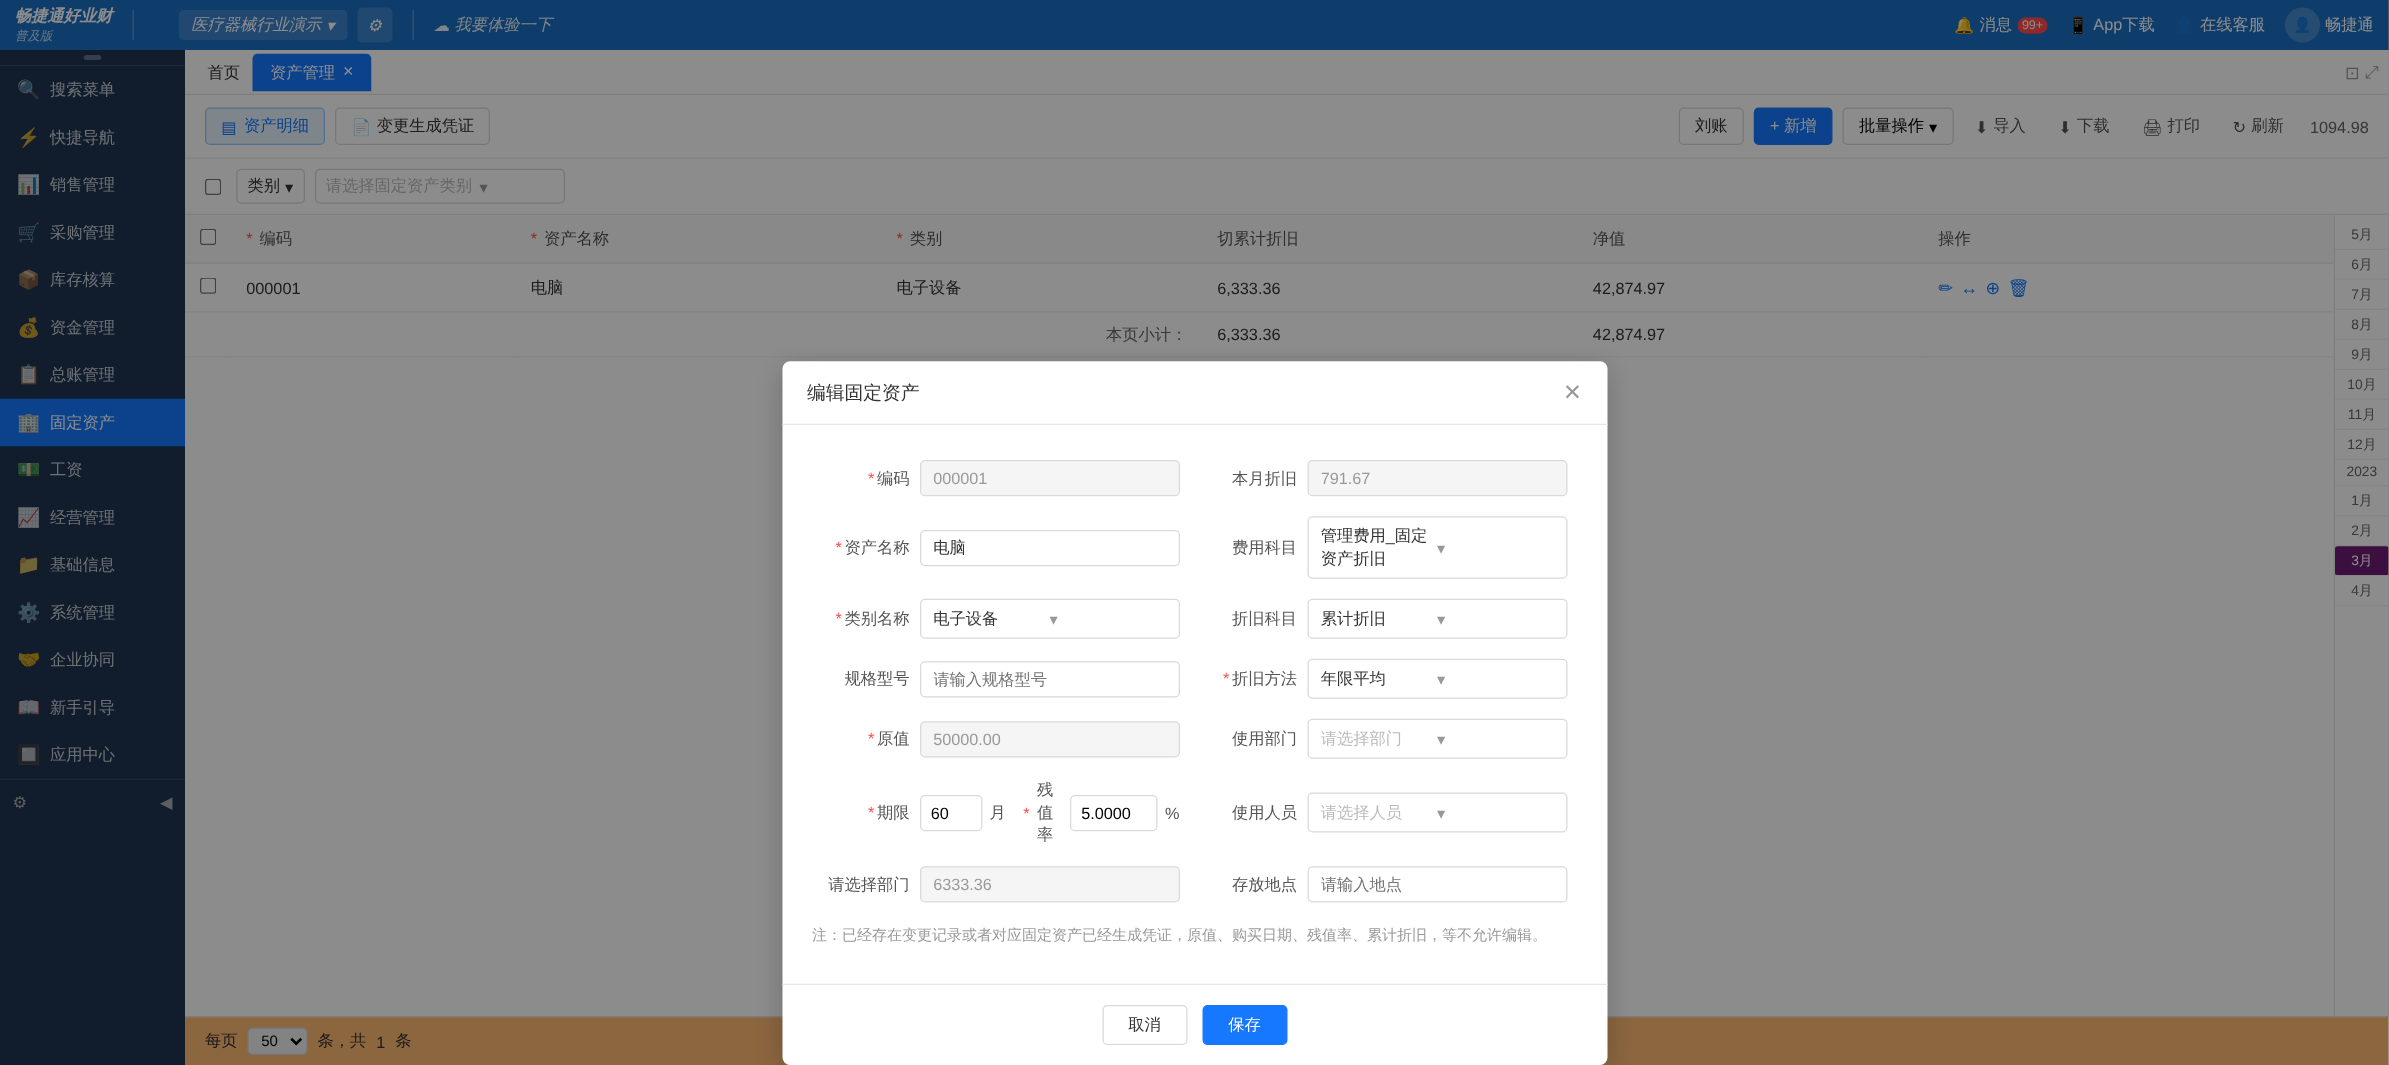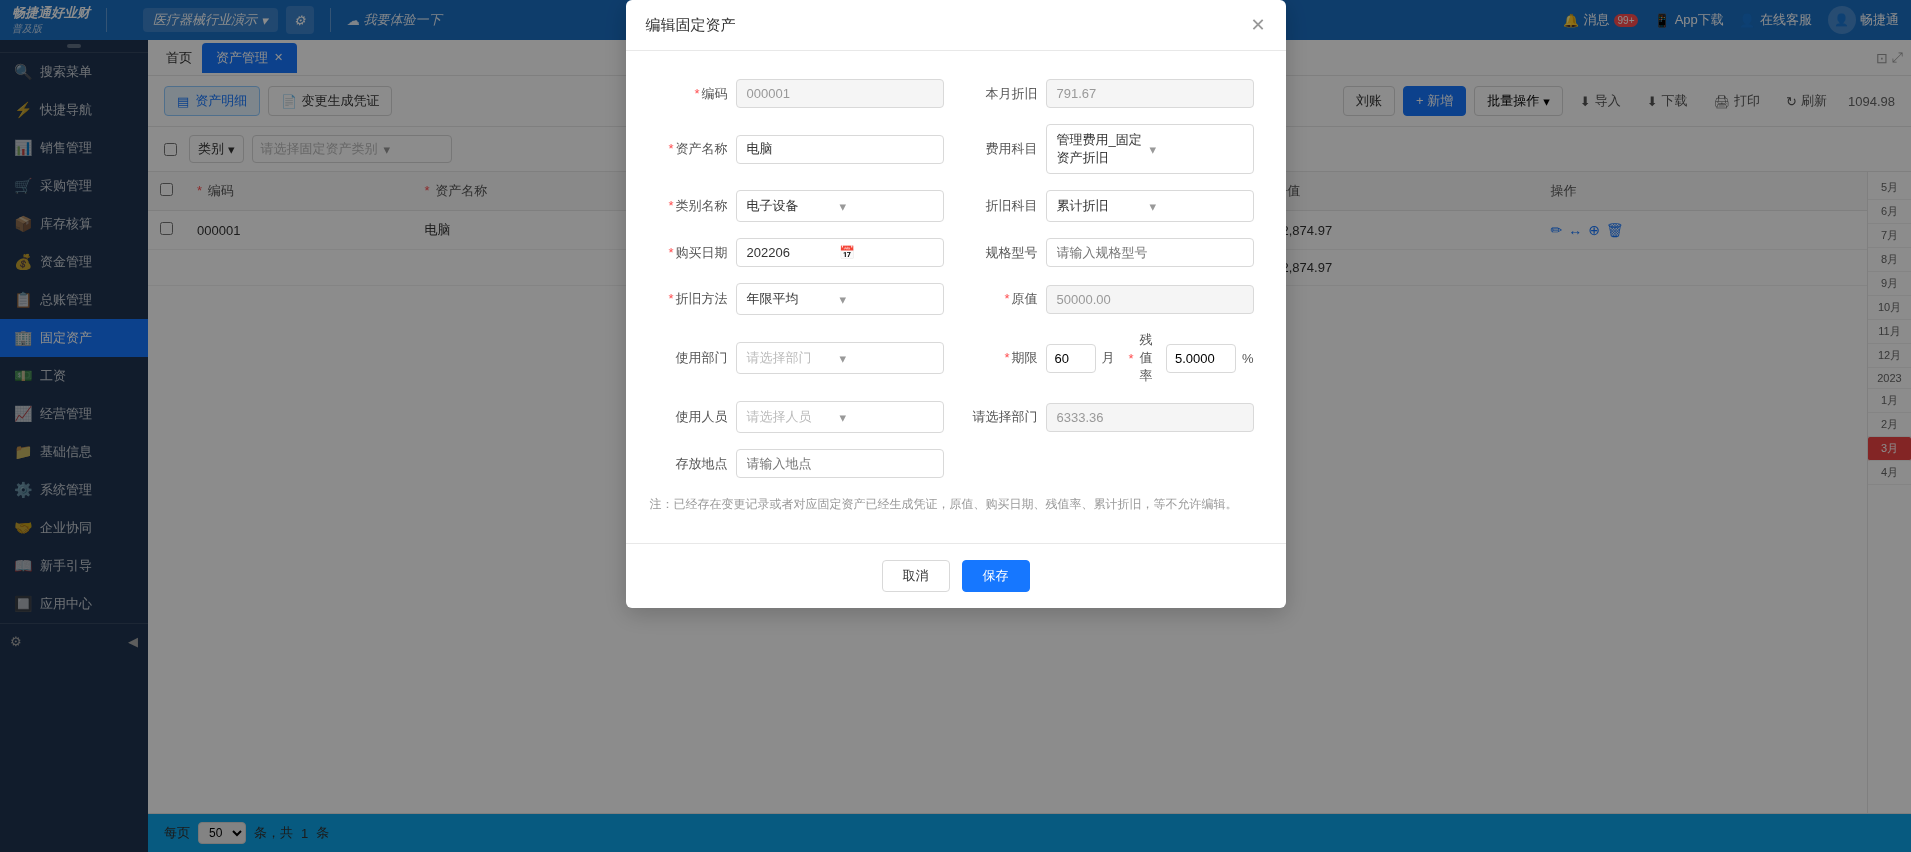--- a/index.html
+++ b/index.html
@@ -51,30 +51,30 @@
     
     .table-container { flex: 1; overflow: auto; background: white; margin: 0; }
     table { width: 100%; border-collapse: collapse; font-size: 13px; }
     thead th { background: #fafafa; border-bottom: 1px solid #e8e8e8; padding: 10px 12px; text-align: left; font-weight: 500; color: #555; white-space: nowrap; }
     tbody td { padding: 10px 12px; border-bottom: 1px solid #f0f0f0; color: #333; }
     .required-star { color: #ff4d4f; margin-right: 2px; }
     .col-actions { display: flex; gap: 6px; align-items: center; }
     .col-action-icon { cursor: pointer; color: #1677ff; font-size: 14px; }
 
     
-    .pagination { background: #0ea5e9; padding: 8px 16px; display: flex; align-items: center; gap: 8px; border-top: 1px solid #e8e8e8; font-size: 13px; flex-shrink: 0; }
+    .pagination { background: #fdba74; padding: 8px 16px; display: flex; align-items: center; gap: 8px; border-top: 1px solid #e8e8e8; font-size: 13px; flex-shrink: 0; }
     .page-size-select { border: 1px solid #d9d9d9; border-radius: 4px; padding: 2px 6px; font-size: 12px; }
 
     
     .right-panel { width: 44px; background: white; border-left: 1px solid #e8e8e8; display: flex; flex-direction: column; align-items: center; padding: 4px 0; flex-shrink: 0; }
     .calendar-month { font-size: 11px; color: #666; padding: 4px 0; border-bottom: 1px solid #f0f0f0; width: 100%; text-align: center; cursor: pointer; }
-    .calendar-month.today-highlight { background: #ef4444; color: white; border-radius: 2px; }
-
-    
-    .overlay { position: fixed; top: 0; left: 0; width: 100%; height: 100%; background: rgba(0,0,0,0.45); z-index: 100; display: flex; align-items: flex-start; justify-content: center; }
+    .calendar-month.today-highlight { background: #701a75; color: white; border-radius: 2px; }
+
+    
+    .overlay { position: fixed; top: 0; left: 0; width: 100%; height: 100%; background: rgba(0,0,0,0.45); z-index: 100; display: flex; align-items: flex-end; justify-content: center; }
 
     
     .modal { background: white; border-radius: 6px; width: 660px; box-shadow: 0 6px 24px rgba(0,0,0,0.2); position: relative; }
     .modal-header { display: flex; align-items: center; justify-content: space-between; padding: 14px 20px; border-bottom: 1px solid #e8e8e8; }
     .modal-title { font-size: 15px; font-weight: 500; color: #333; }
     .modal-close { cursor: pointer; color: #999; font-size: 18px; }
     .modal-body { padding: 20px; }
     .modal-footer { display: flex; justify-content: center; gap: 12px; padding: 16px 20px; border-top: 1px solid #e8e8e8; }
     .modal-note { font-size: 12px; color: #999; margin: 10px 0; padding: 0 4px; }
 
@@ -422,29 +422,20 @@
         <div class="form-group">
           <label class="form-label">
             <span>折旧科目</span>
           </label>
           <div class="form-control-select">
             <span>累计折旧</span>
             <span class="arrow">▾</span>
           </div>
         </div>
 
-        <div class="form-group">
-          <label class="form-label">
-            <span class="req">*</span><span>购买日期</span>
-          </label>
-          <div class="form-control-date">
-            <span>202206</span>
-            <span class="cal-icon">📅</span>
-          </div>
-        </div>
 
         <div class="form-group">
           <label class="form-label">
             <span>规格型号</span>
           </label>
           <input class="form-control" type="text" placeholder="请输入规格型号" style="">
         </div>
 
         <div class="form-group">
           <label class="form-label">

